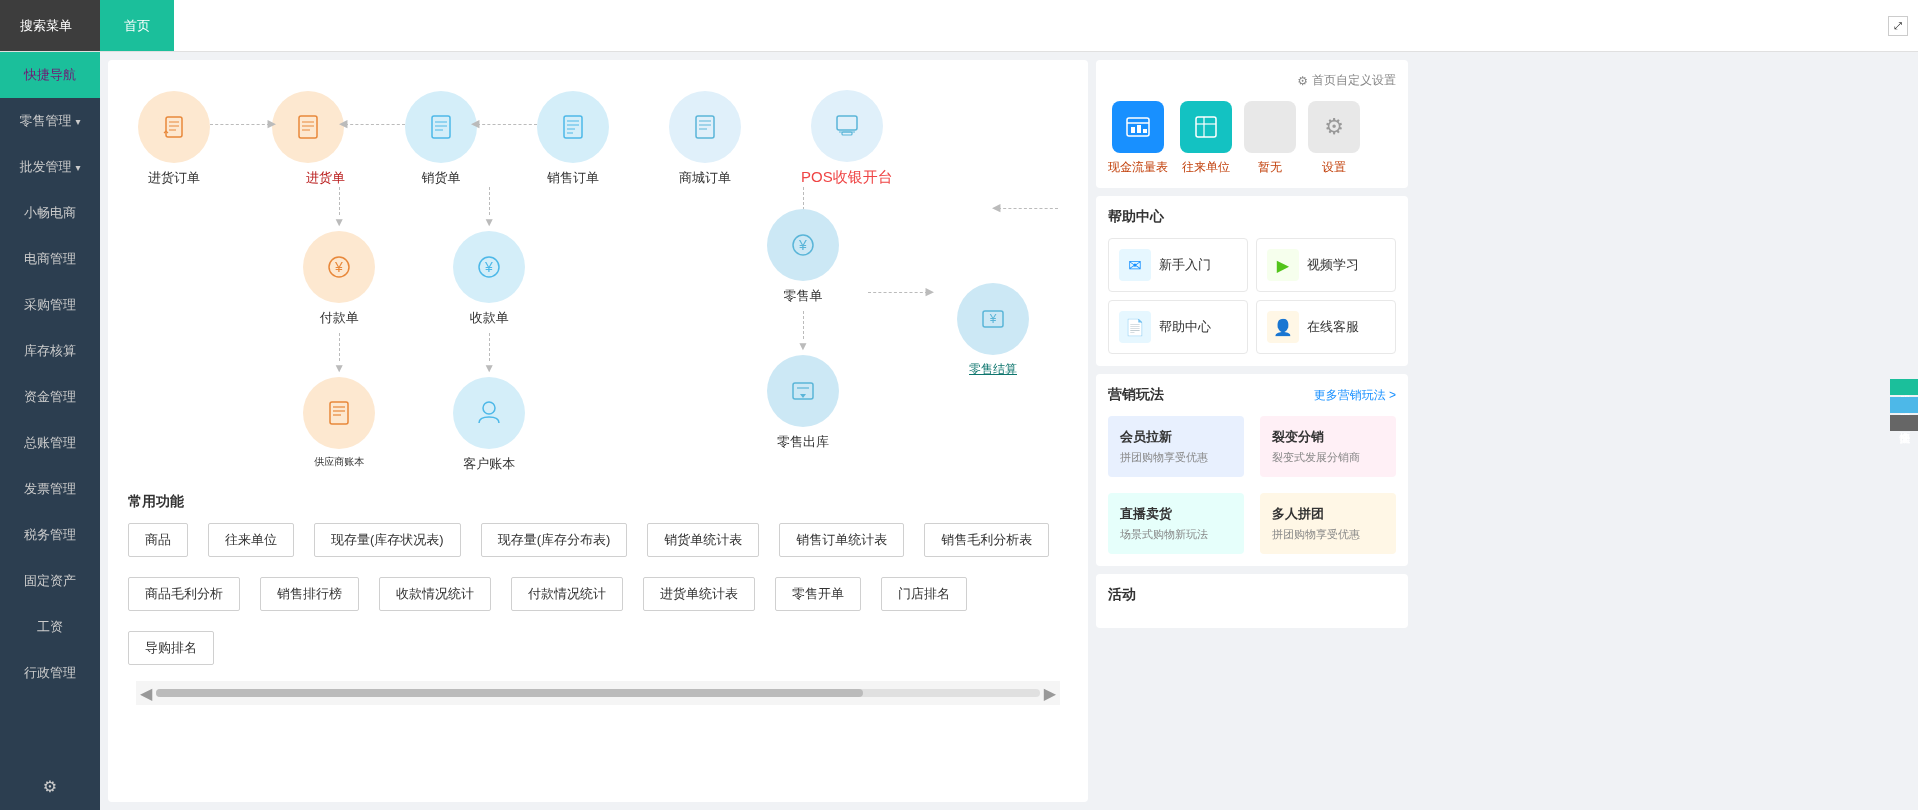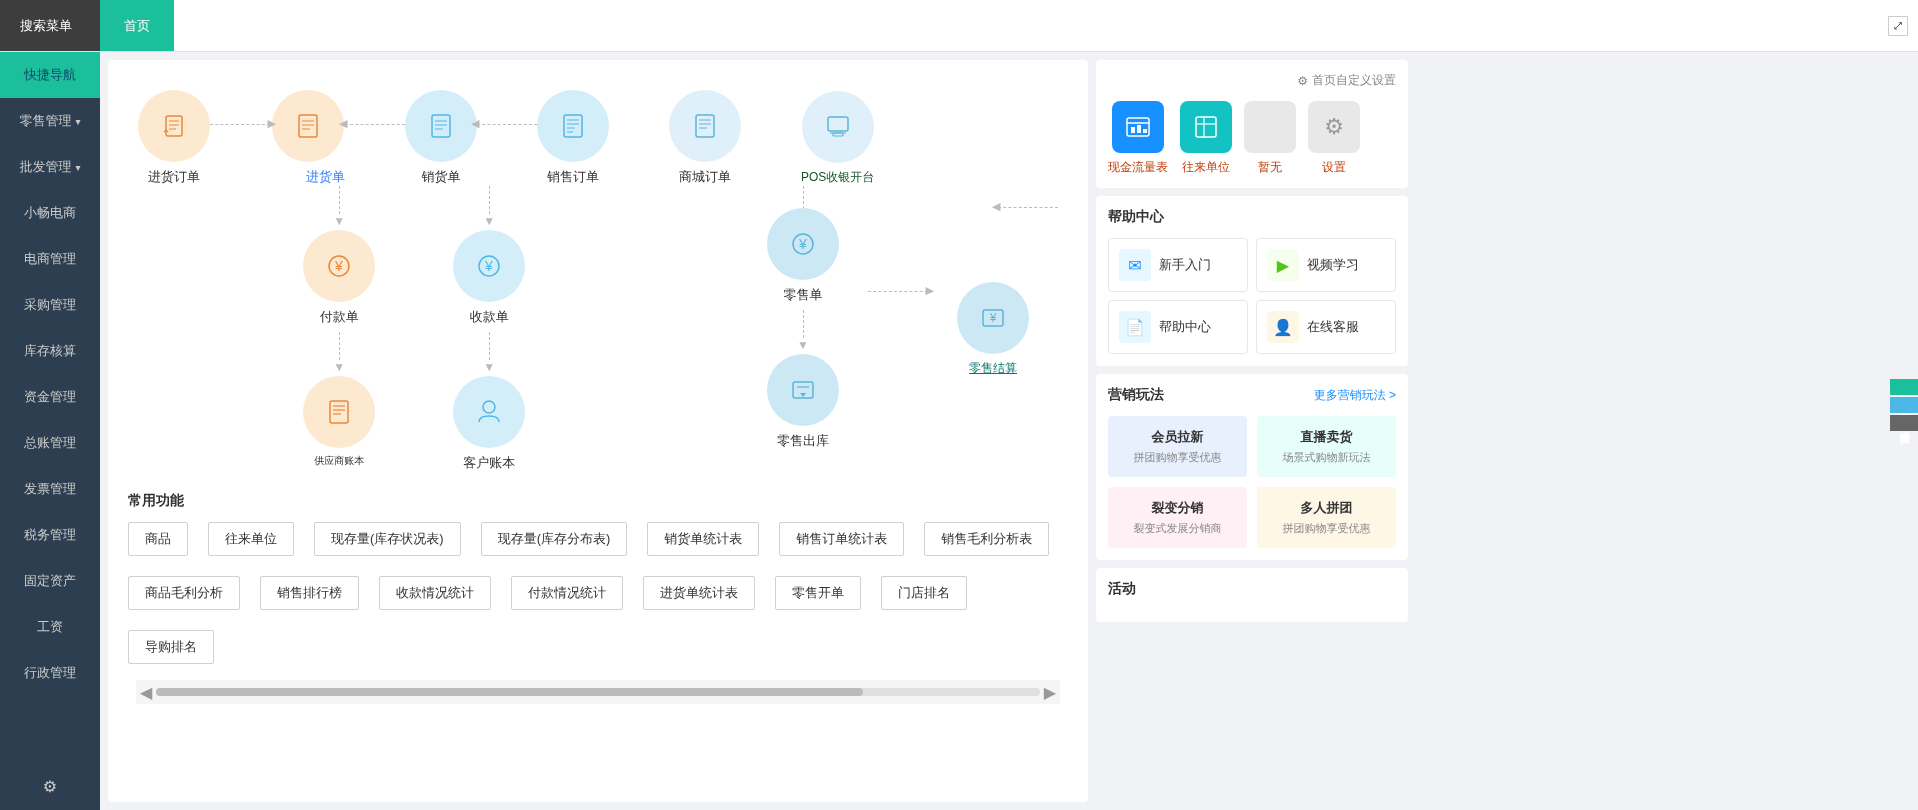--- a/index.html
+++ b/index.html
@@ -11,21 +11,21 @@
     .tab-home { background: #1bbf9b; color: #fff; padding: 0 24px; display: flex; align-items: center; font-size: 13px; cursor: pointer; }
     .top-right { margin-left: auto; display: flex; align-items: center; padding-right: 10px; }
     .fullscreen-btn { width: 20px; height: 20px; border: 1px solid #ccc; display: flex; align-items: center; justify-content: center; cursor: pointer; font-size: 10px; }
 
     
     .main-layout { display: flex; flex: 1; overflow: hidden; }
 
     
     .sidebar { width: 100px; background: #2c3e50; display: flex; flex-direction: column; flex-shrink: 0; }
     .sidebar-item { color: #ccc; padding: 14px 0; text-align: center; font-size: 13px; cursor: pointer; display: flex; align-items: center; justify-content: center; gap: 4px; }
-    .sidebar-item.active { background: #1bbf9b; color: #0c4a6e; }
+    .sidebar-item.active { background: #1bbf9b; color: #701a75; }
     .sidebar-item .arrow { font-size: 10px; }
     .sidebar-bottom { margin-top: auto; }
     .sidebar-settings { color: #ccc; padding: 14px 0; text-align: center; cursor: pointer; }
 
     
     .content-area { flex: 1; overflow: hidden; display: flex; flex-direction: column; }
 
     
     .main-content { display: flex; flex: 1; overflow: hidden; }
 
@@ -69,21 +69,21 @@
     .help-icon-box { width: 32px; height: 32px; border-radius: 4px; display: flex; align-items: center; justify-content: center; font-size: 16px; flex-shrink: 0; }
     .help-icon-blue { background: #e6f7ff; color: #1890ff; }
     .help-icon-green { background: #f6ffed; color: #52c41a; }
     .help-icon-orange { background: #fff7e6; color: #fa8c16; }
     .help-item-label { font-size: 13px; color: #333; }
 
     
     .marketing { background: #fff; border-radius: 4px; padding: 12px; }
     .marketing-header { display: flex; align-items: center; justify-content: space-between; margin-bottom: 12px; }
     .more-link { font-size: 12px; color: #1890ff; cursor: pointer; }
-    .marketing-grid { display: grid; grid-template-columns: 1fr 1fr; gap: 10px; text-align: center; }
+    .marketing-grid { display: grid; grid-template-columns: 1fr 1fr; gap: 16px; }
     .marketing-item { background: #f0f5ff; border-radius: 4px; padding: 12px; cursor: pointer; }
     .marketing-item-title { font-size: 13px; font-weight: bold; color: #333; margin-bottom: 4px; }
     .marketing-item-desc { font-size: 11px; color: #888; }
     .marketing-item:nth-child(2) { background: #fff0f6; }
     .marketing-item:nth-child(3) { background: #e6fffb; }
     .marketing-item:nth-child(4) { background: #fff7e6; }
 
     
     .activities { background: #fff; border-radius: 4px; padding: 12px; }
 
@@ -195,21 +195,21 @@
 
             <div class="node-col">
               <div style="width:72px;height:72px;border-radius:50%;background:#fde8d0;display:flex;align-items:center;justify-content:center;margin-bottom:6px;">
                 <svg width="36" height="36" viewBox="0 0 36 36">
                   <rect x="9" y="7" width="18" height="22" rx="2" fill="none" stroke="#e8883a" stroke-width="1.5"></rect>
                   <line x1="12" y1="13" x2="24" y2="13" stroke="#e8883a" stroke-width="1.2"></line>
                   <line x1="12" y1="17" x2="24" y2="17" stroke="#e8883a" stroke-width="1.2"></line>
                   <line x1="12" y1="21" x2="20" y2="21" stroke="#e8883a" stroke-width="1.2"></line>
                 </svg>
               </div>
-              <span style="font-size:13px;color:#3b82f6;margin-left:36px;">进货单</span>
+              <span style="font-size:13px;color:#b91c1c;margin-left:36px;">进货单</span>
             </div>
 
             <div style="display:flex;align-items:center;margin-bottom:28px;width:60px;">
               <div style="border-top:1.5px dashed #bbb;flex:1;position:relative;">
                 <span style="position:absolute;left:-6px;top:-8px;color:#bbb;font-size:11px;">◀</span>
               </div>
             </div>
 
             <div class="node-col">
               <div style="width:72px;height:72px;border-radius:50%;background:#d4eef9;display:flex;align-items:center;justify-content:center;margin-bottom:6px;">
@@ -259,21 +259,21 @@
             <div style="width:60px;margin-bottom:28px;"></div>
 
             <div class="node-col">
               <div style="width:72px;height:72px;border-radius:50%;background:#e0f0fa;display:flex;align-items:center;justify-content:center;margin-bottom:6px;">
                 <svg width="36" height="36" viewBox="0 0 36 36">
                   <rect x="8" y="8" width="20" height="14" rx="2" fill="none" stroke="#5ab5d8" stroke-width="1.5"></rect>
                   <rect x="13" y="24" width="10" height="3" rx="1" fill="none" stroke="#5ab5d8" stroke-width="1.2"></rect>
                   <line x1="10" y1="24" x2="26" y2="24" stroke="#5ab5d8" stroke-width="1.2"></line>
                 </svg>
               </div>
-              <span style="font-size:12px;color:#14532d;">POS收银开台</span>
+              <span style="font-size:15px;color:#ef4444;">POS收银开台</span>
             </div>
 
           </div>
 
           <div style="display:flex;align-items:flex-start;">
 
             <div style="width:130px;"></div>
             <div style="width:60px;"></div>
 
             <div style="display:flex;flex-direction:column;align-items:center;width:130px;">
@@ -503,27 +503,27 @@
         <div class="marketing">
           <div class="marketing-header">
             <span class="section-title" style="margin-bottom:0;">营销玩法</span>
             <span class="more-link">更多营销玩法 &gt;</span>
           </div>
           <div class="marketing-grid">
             <div class="marketing-item" style="background:#e8f0fe;">
               <div class="marketing-item-title">会员拉新</div>
               <div class="marketing-item-desc">拼团购物享受优惠</div>
             </div>
+            <div class="marketing-item" style="background:#fff0f6;">
+              <div class="marketing-item-title">裂变分销</div>
+              <div class="marketing-item-desc">裂变式发展分销商</div>
+            </div>
             <div class="marketing-item" style="background:#e6fffb;">
               <div class="marketing-item-title">直播卖货</div>
               <div class="marketing-item-desc">场景式购物新玩法</div>
-            </div>
-            <div class="marketing-item" style="background:#fff0f6;">
-              <div class="marketing-item-title">裂变分销</div>
-              <div class="marketing-item-desc">裂变式发展分销商</div>
             </div>
             <div class="marketing-item" style="background:#fff7e6;">
               <div class="marketing-item-title">多人拼团</div>
               <div class="marketing-item-desc">拼团购物享受优惠</div>
             </div>
           </div>
         </div>
 
         <div class="activities">
           <div class="section-title">活动</div>

